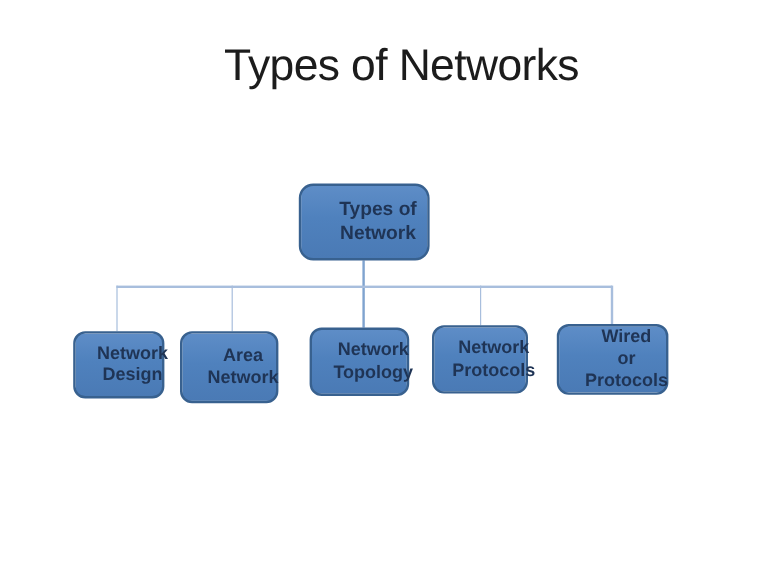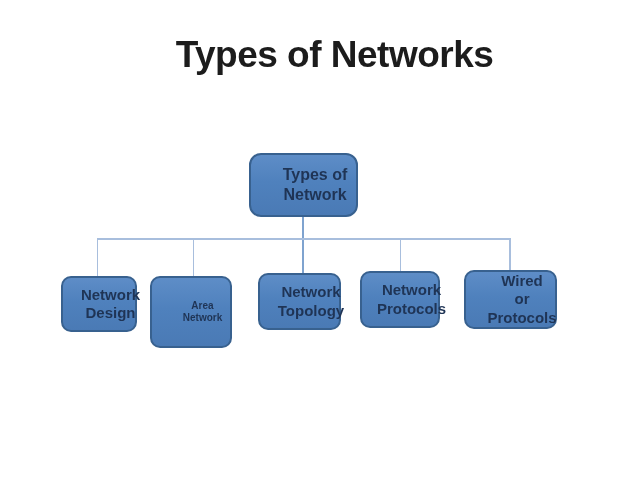--- a/index.html
+++ b/index.html
@@ -15,21 +15,21 @@
     background: #ffffff;
     overflow: hidden;
   }
   .slide-title {
     position: absolute;
     left: 0;
     right: 0;
     top: 34px;
     text-align: center;
     font-size: 37px;
-    font-weight: 700;
+    font-weight: 400;
     letter-spacing: -0.5px;
     color: #1c1c1c;
     padding-left: 31px;
   }
   .node {
     position: absolute;
     box-sizing: border-box;
     background: linear-gradient(180deg, #5e8dc7 0%, #4f81bd 45%, #4a7ab5 100%);
     border: 2px solid #38618f;
     border-radius: 10px;
@@ -44,21 +44,21 @@
   .node-label {
     white-space: pre-line;
     line-height: 1.22;
   }
   .node-root {
     left: 249px; top: 153px; width: 109px; height: 64px;
     font-size: 16px;
     border-radius: 12px;
   }
   .node-1 { left: 61px;  top: 276px; width: 76px; height: 56px; font-size: 15px; }
-  .node-2 { left: 150px; top: 276px; width: 82px; height: 72px; font-size: 10px; }
+  .node-2 { left: 150px; top: 276px; width: 82px; height: 60px; font-size: 15px; }
   .node-3 { left: 258px; top: 273px; width: 83px; height: 57px; font-size: 15px; }
   .node-4 { left: 360px; top: 271px; width: 80px; height: 57px; font-size: 15px; }
   .node-5 { left: 464px; top: 270px; width: 93px; height: 59px; font-size: 15px; }
   .connector {
     position: absolute;
     background: #a8bedd;
   }
   .conn-h     { left: 97px;    top: 238px; width: 413px; height: 1.5px; }
   .conn-stub  { left: 302px;   top: 217px; width: 2px;   height: 56px; background: #7fa3cf; }
   .conn-d1    { left: 96.5px;  top: 238px; width: 1.5px; height: 38px; }

